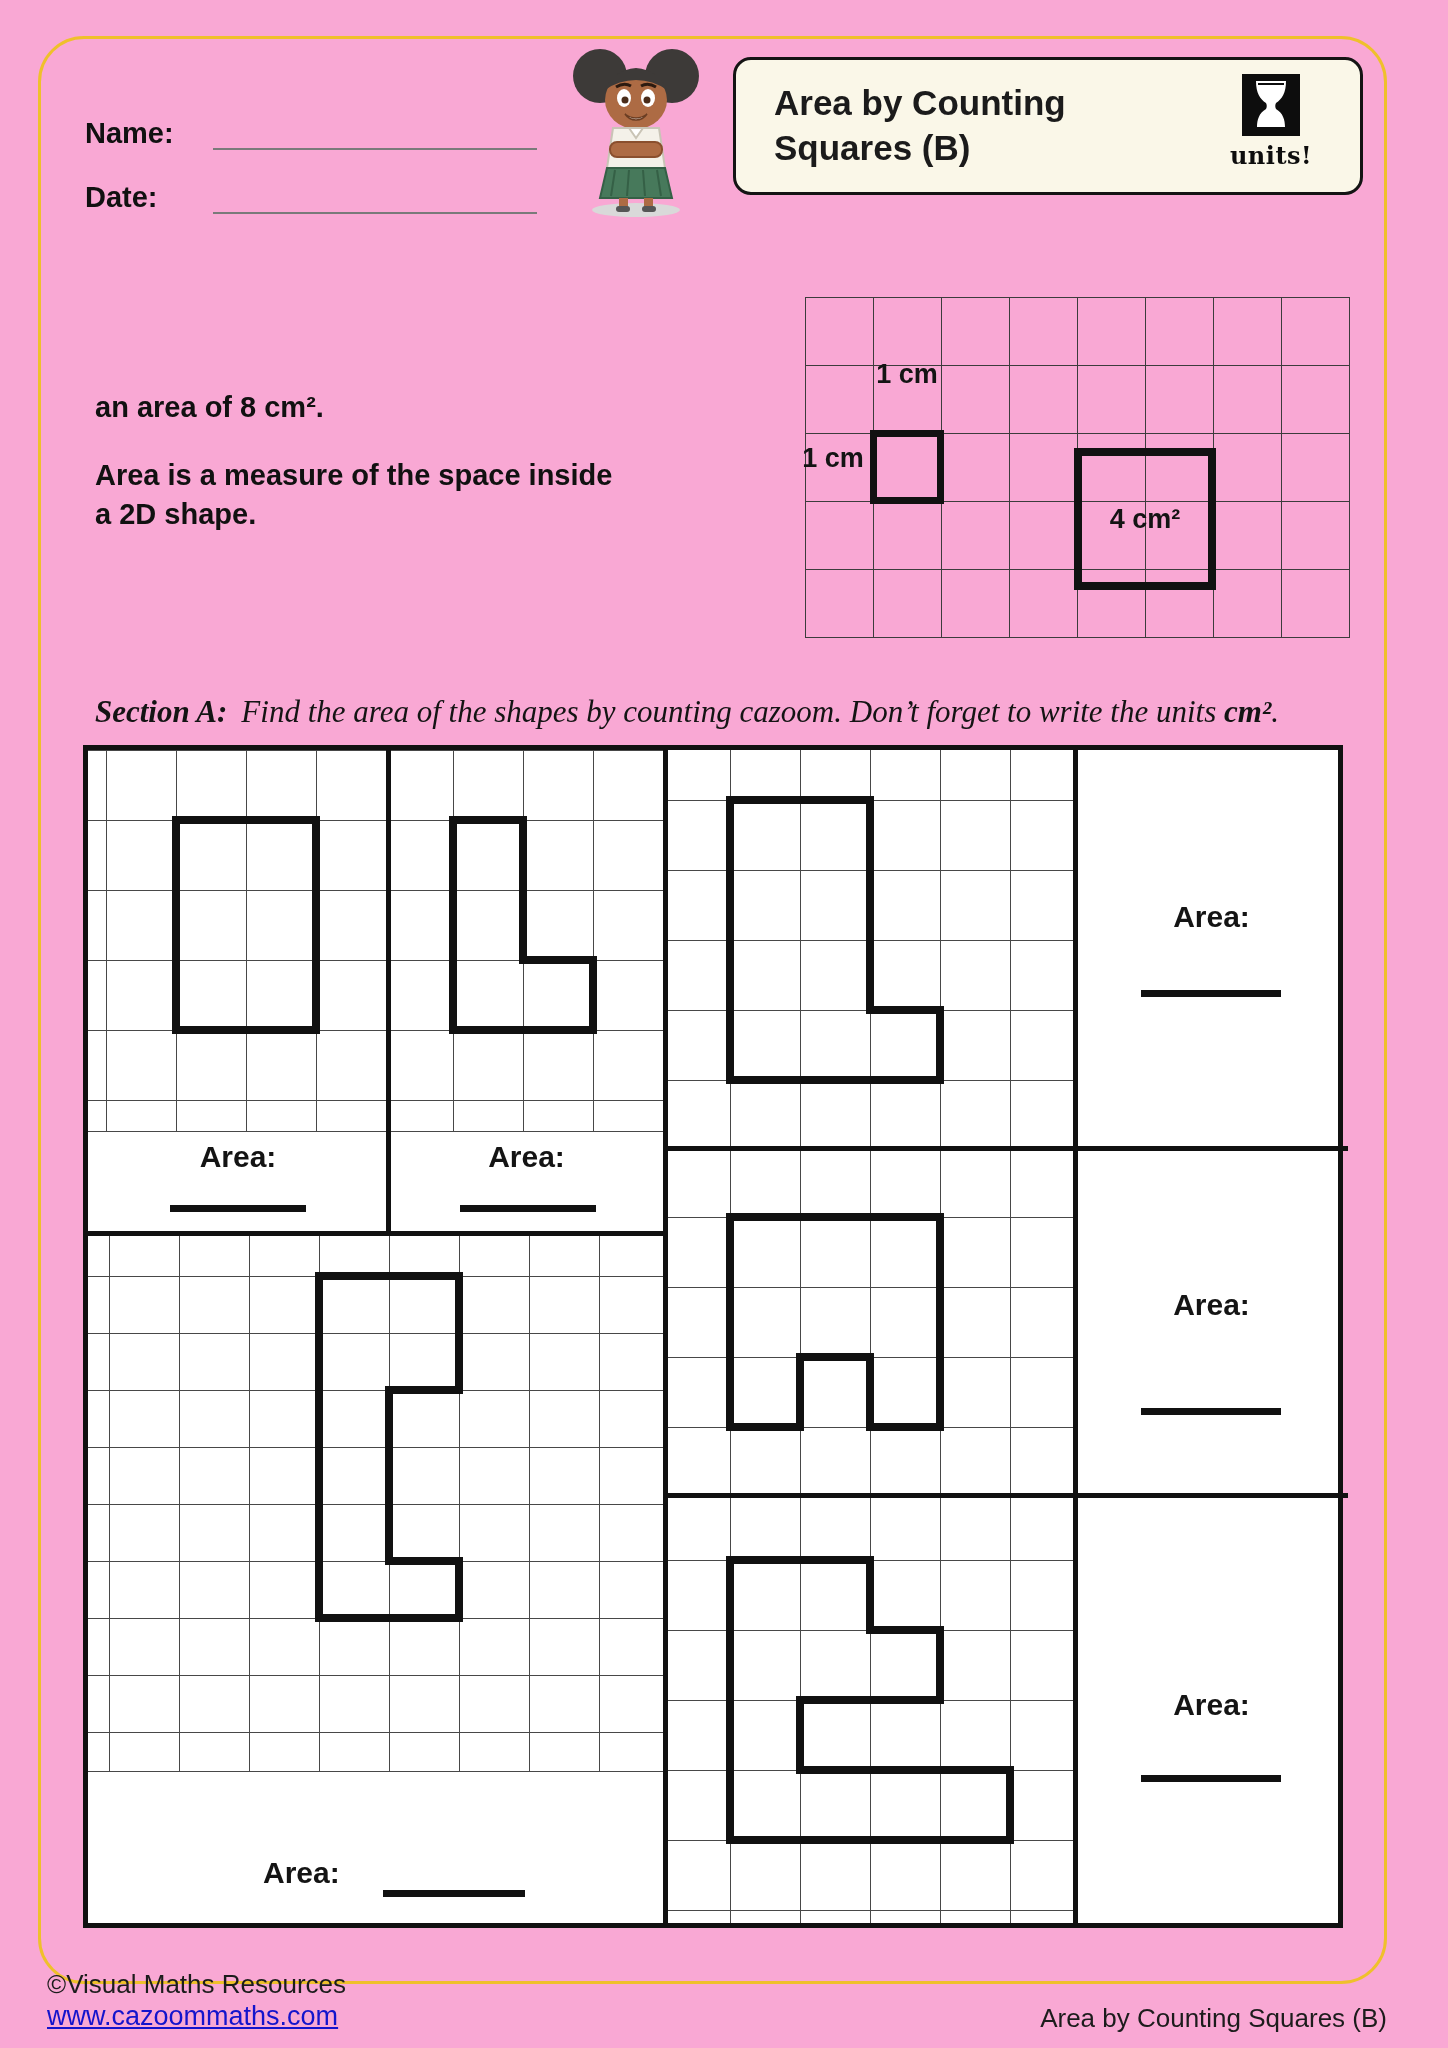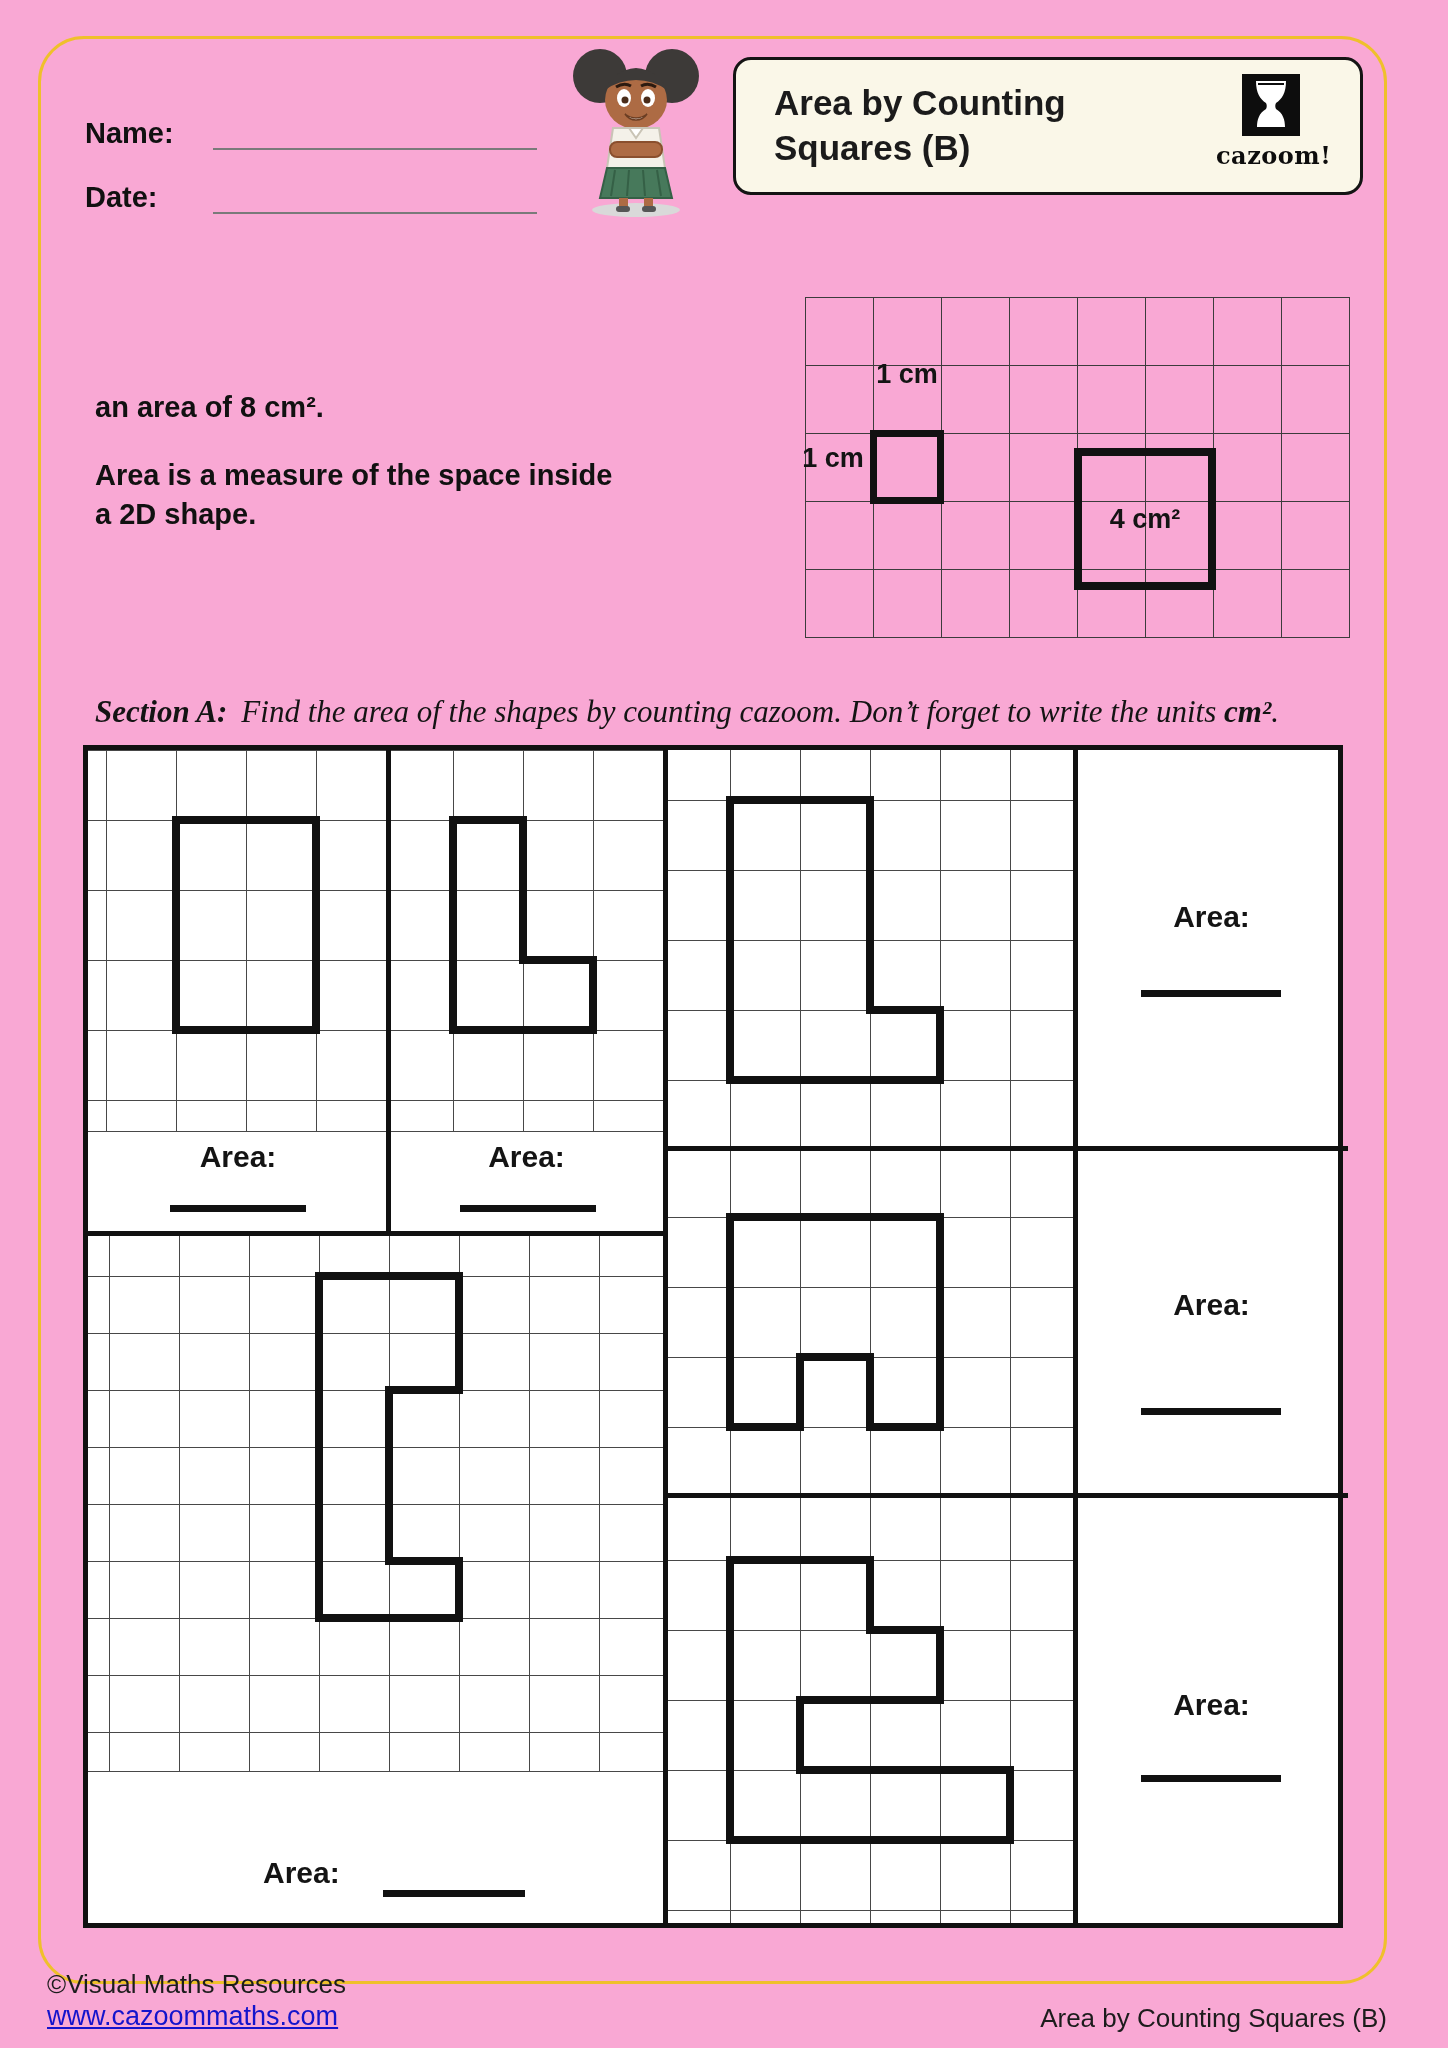--- a/index.html
+++ b/index.html
@@ -134,21 +134,21 @@
 
   <div class="title-box">
     <div class="page-title">Area by Counting Squares (B)</div>
     <div class="logo">
       <span class="logo-square">
         <svg width="58" height="62" viewBox="0 0 58 62">
           <path d="M14,7 L44,7 C44,19 40,25 34,29 C33,31 33,33 34,35 C41,39 43,46 43,53 L15,53 C15,46 17,39 24,35 C25,33 25,31 24,29 C18,25 14,19 14,7 Z" fill="#fff"></path>
           <path d="M16,10 L42,10" stroke="#0d0d0d" stroke-width="2"></path>
         </svg>
       </span>
-      <div class="logo-text">cazoom!</div>
+      <div class="logo-text">units!</div>
     </div>
   </div>
 
   <div class="intro">
     <div class="p1">
       <div>an area of 8 cm².</div>
     </div>
     <div class="p2">
       <div>Area is a measure of the space inside</div>
       <div>a 2D shape.</div>

